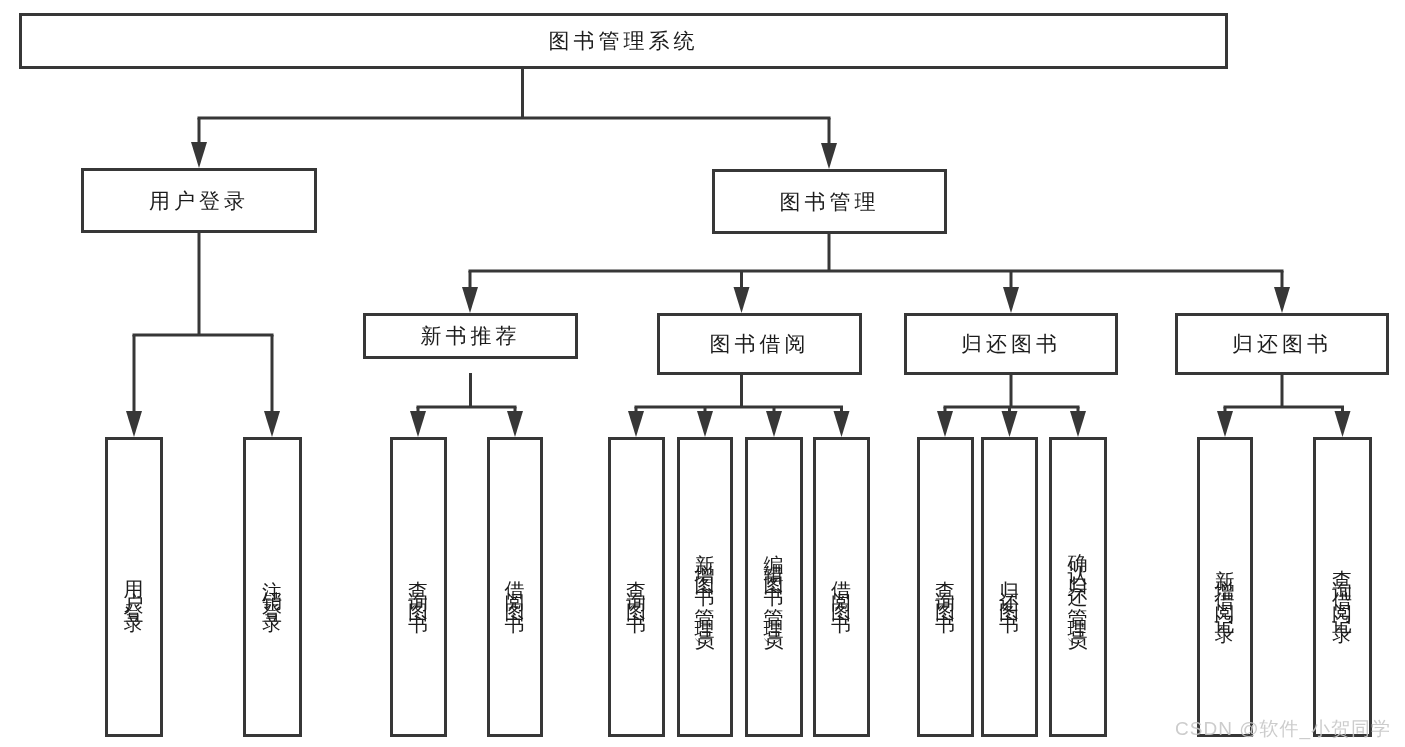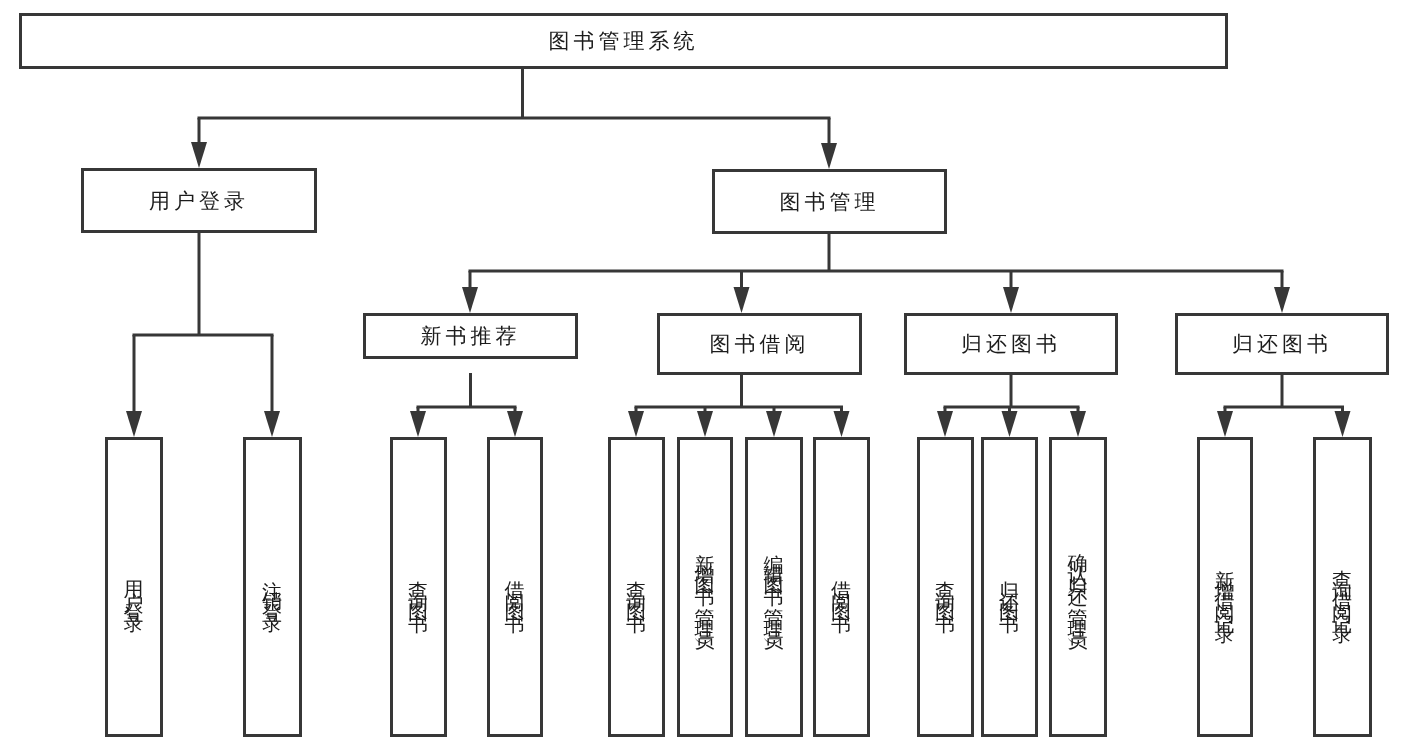--- a/index.html
+++ b/index.html
@@ -162,14 +162,15 @@
     <span class="vlabel">确认归还（管理员）</span>
   </div>
 
   <div class="box" style="left:1197px;top:437px;width:56px;height:300px">
     <span class="vlabel">新增借阅记录</span>
   </div>
   <div class="box" style="left:1313px;top:437px;width:59px;height:300px">
     <span class="vlabel">查询借阅记录</span>
   </div>
 
+  <div class="watermark">CSDN @软件_小贺同学</div>
 
 </div>
 
 </body></html>

